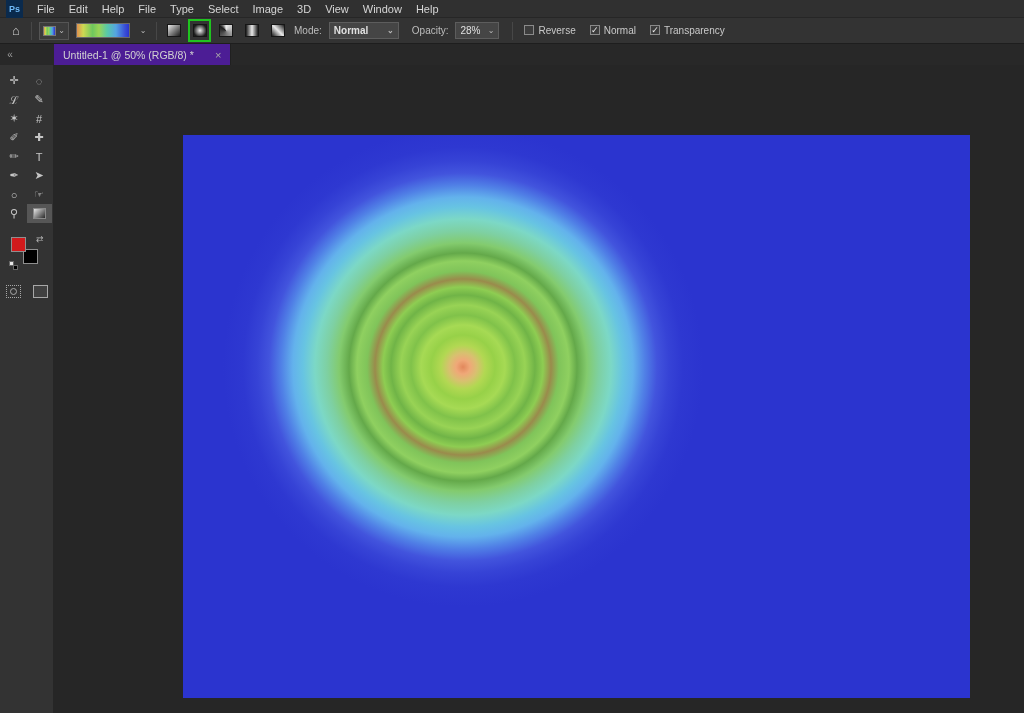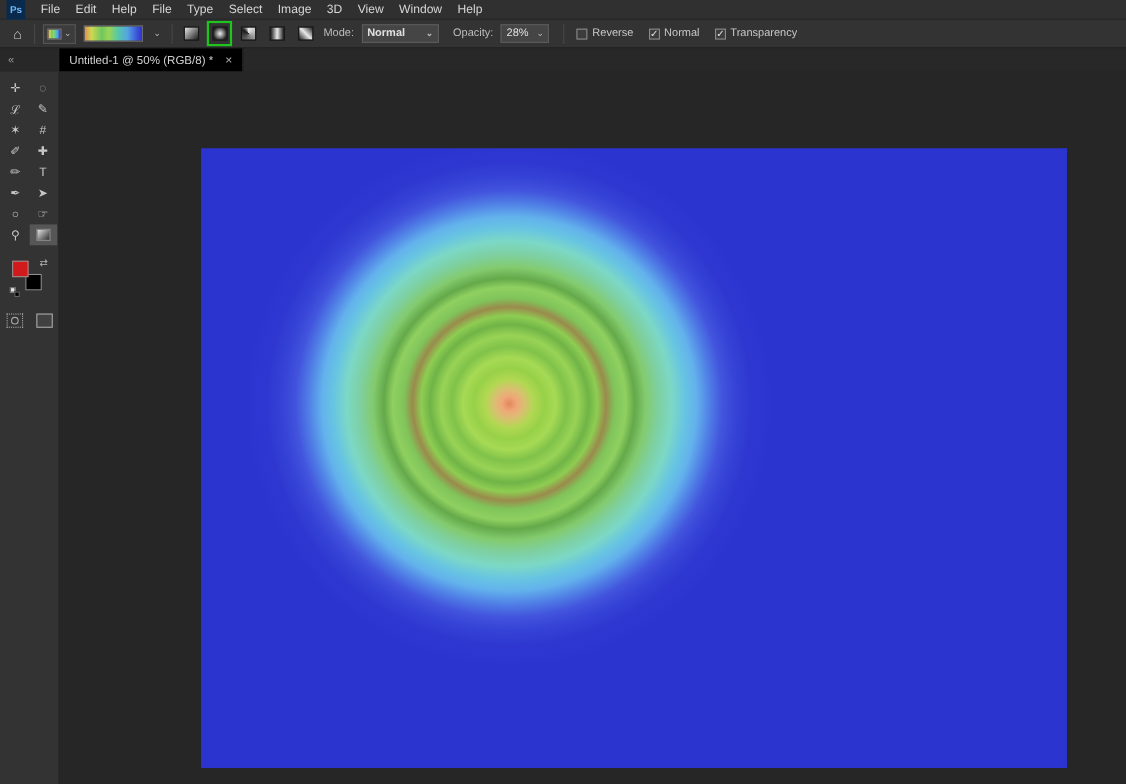--- a/index.html
+++ b/index.html
@@ -55,35 +55,35 @@
   .gbtn.highlighted { outline:2px solid #1fc41f; outline-offset:0px; }
   .dropdown {
     height:17px; background:#454545; border:1px solid #5d5d5d;
     display:flex; align-items:center; justify-content:space-between;
     padding:0 4px; color:#e0e0e0;
   }
   .dd-mode { width:70px;font-weight:bold; }
   .dd-opacity { width:44px; }
   .opt-label { color:#bdbdbd; }
   .cbx-group { display:flex; align-items:center; gap:14px; margin-left:4px; }
-  .cbx { display:flex; align-items:flex-end; gap:4px; }
+  .cbx { display:flex; align-items:flex-start; gap:4px; }
   .cbx-box {
     width:10px; height:10px; background:#3c3c3c; border:1px solid #8a8a8a;
     font-size:9px; line-height:9px; color:#e8e8e8; text-align:center;
   }
 
   
   #tabbar {
     position:absolute; top:44px; left:0; right:0; height:21px;
     background:#282828; display:flex; align-items:stretch;
   }
   .collapse-ch { width:14px; margin-left:3px; font-size:10px; color:#9a9a9a; display:flex; align-items:center; justify-content:center; }
   .doc-tab {
-    margin-left:37px; background:#000000; color:#d2d2d2; font-size:10.5px;
-    display:flex; align-items:center; gap:11px; padding:0 9px;
+    margin-left:37px; background:#4c1d95; color:#d2d2d2; font-size:10.5px;
+    display:flex; align-items:center; gap:21px; padding:0 9px;
     border-right:1px solid #202020;
   }
   .tab-close { color:#aaa; font-size:11px; }
 
   
   #toolbar {
     position:absolute; top:65px; left:0; bottom:0; width:54px;
     background:#333333; border-right:1px solid #262626;
     display:flex; flex-direction:column; align-items:center; padding-top:6px;
   }

